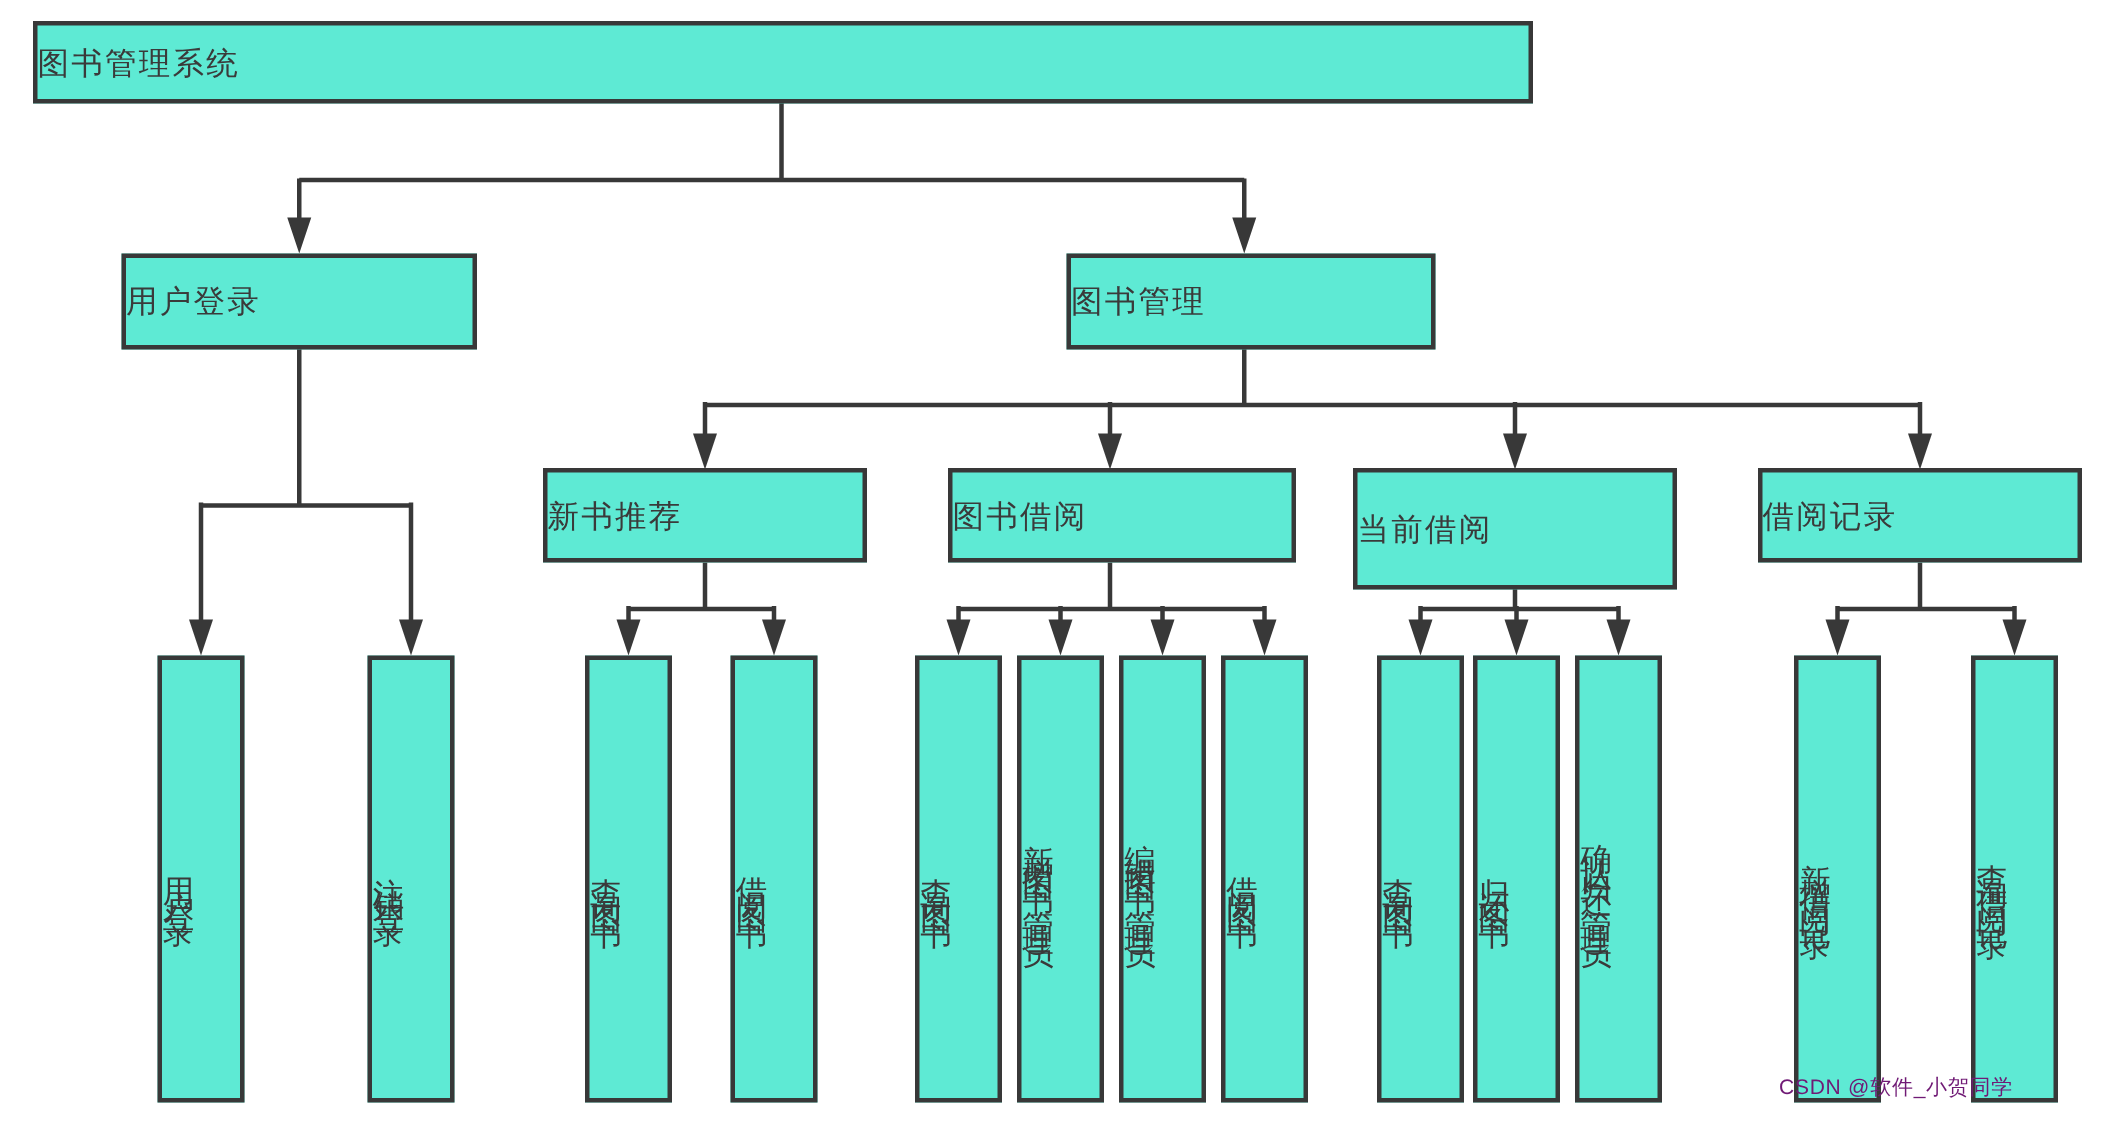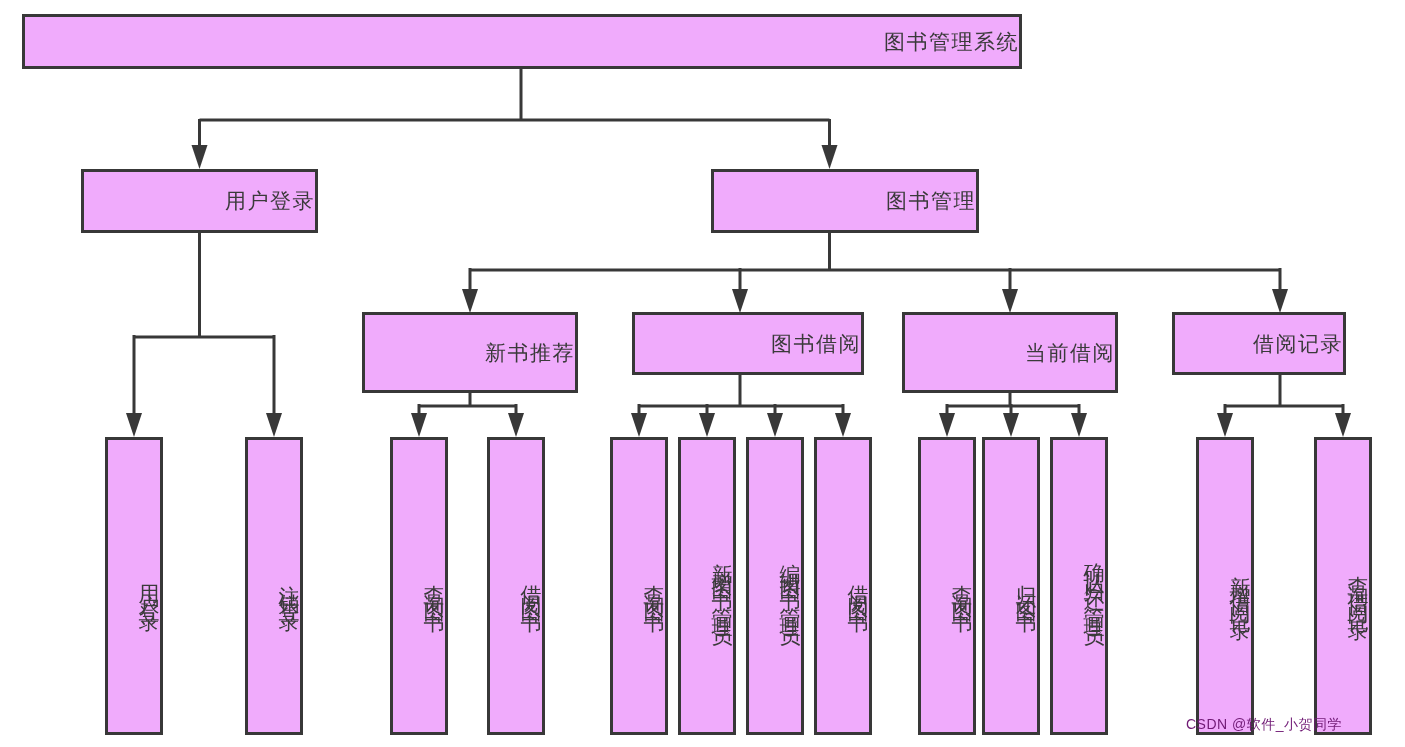--- a/index.html
+++ b/index.html
@@ -2,23 +2,23 @@
 <html><head>
 <meta charset="utf-8">
 <style>
   html,body{margin:0;padding:0;background:#ffffff;}
   .stage{
     position:relative;width:1405px;height:747px;background:#ffffff;
     font-family:"Liberation Sans","DejaVu Sans",sans-serif;overflow:hidden;
   }
   svg.connectors{position:absolute;left:0;top:0;width:1405px;height:747px;}
   .box{
-    position:absolute;box-sizing:border-box;background:#f0abfc;
+    position:absolute;box-sizing:border-box;background:#5eead4;
     border:3px solid #383838;color:#3a3a3a;
-    display:flex;align-items:center;justify-content:flex-end;
+    display:flex;align-items:center;justify-content:flex-start;
   }
   .hlabel{font-size:21px;letter-spacing:1.5px;white-space:nowrap;}
   .vlabel{
     writing-mode:vertical-rl;text-orientation:mixed;
     font-size:21px;line-height:1;letter-spacing:9px;white-space:nowrap;
   }
   .watermark{
     position:absolute;left:1186px;top:716px;font-size:14px;
     color:#701a75;letter-spacing:0.5px;white-space:nowrap;
   }
@@ -68,34 +68,34 @@
     </g>
   </svg>
 
   <div class="box" style="left:22px;top:14px;width:1000px;height:55px">
     <span class="hlabel">图书管理系统</span>
   </div>
 
   <div class="box" style="left:81px;top:169px;width:237px;height:64px">
     <span class="hlabel">用户登录</span>
   </div>
-  <div class="box" style="left:711px;top:169px;width:268px;height:64px">
+  <div class="box" style="left:711px;top:169px;width:246px;height:64px">
     <span class="hlabel">图书管理</span>
   </div>
 
-  <div class="box" style="left:362px;top:312px;width:216px;height:81px">
+  <div class="box" style="left:362px;top:312px;width:216px;height:63px">
     <span class="hlabel">新书推荐</span>
   </div>
   <div class="box" style="left:632px;top:312px;width:232px;height:63px">
     <span class="hlabel">图书借阅</span>
   </div>
   <div class="box" style="left:902px;top:312px;width:216px;height:81px">
     <span class="hlabel">当前借阅</span>
   </div>
-  <div class="box" style="left:1172px;top:312px;width:174px;height:63px">
+  <div class="box" style="left:1172px;top:312px;width:216px;height:63px">
     <span class="hlabel">借阅记录</span>
   </div>
 
   <div class="box" style="left:105px;top:437px;width:58px;height:298px">
     <span class="vlabel">用户登录</span>
   </div>
   <div class="box" style="left:245px;top:437px;width:58px;height:298px">
     <span class="vlabel">注销登录</span>
   </div>
 

